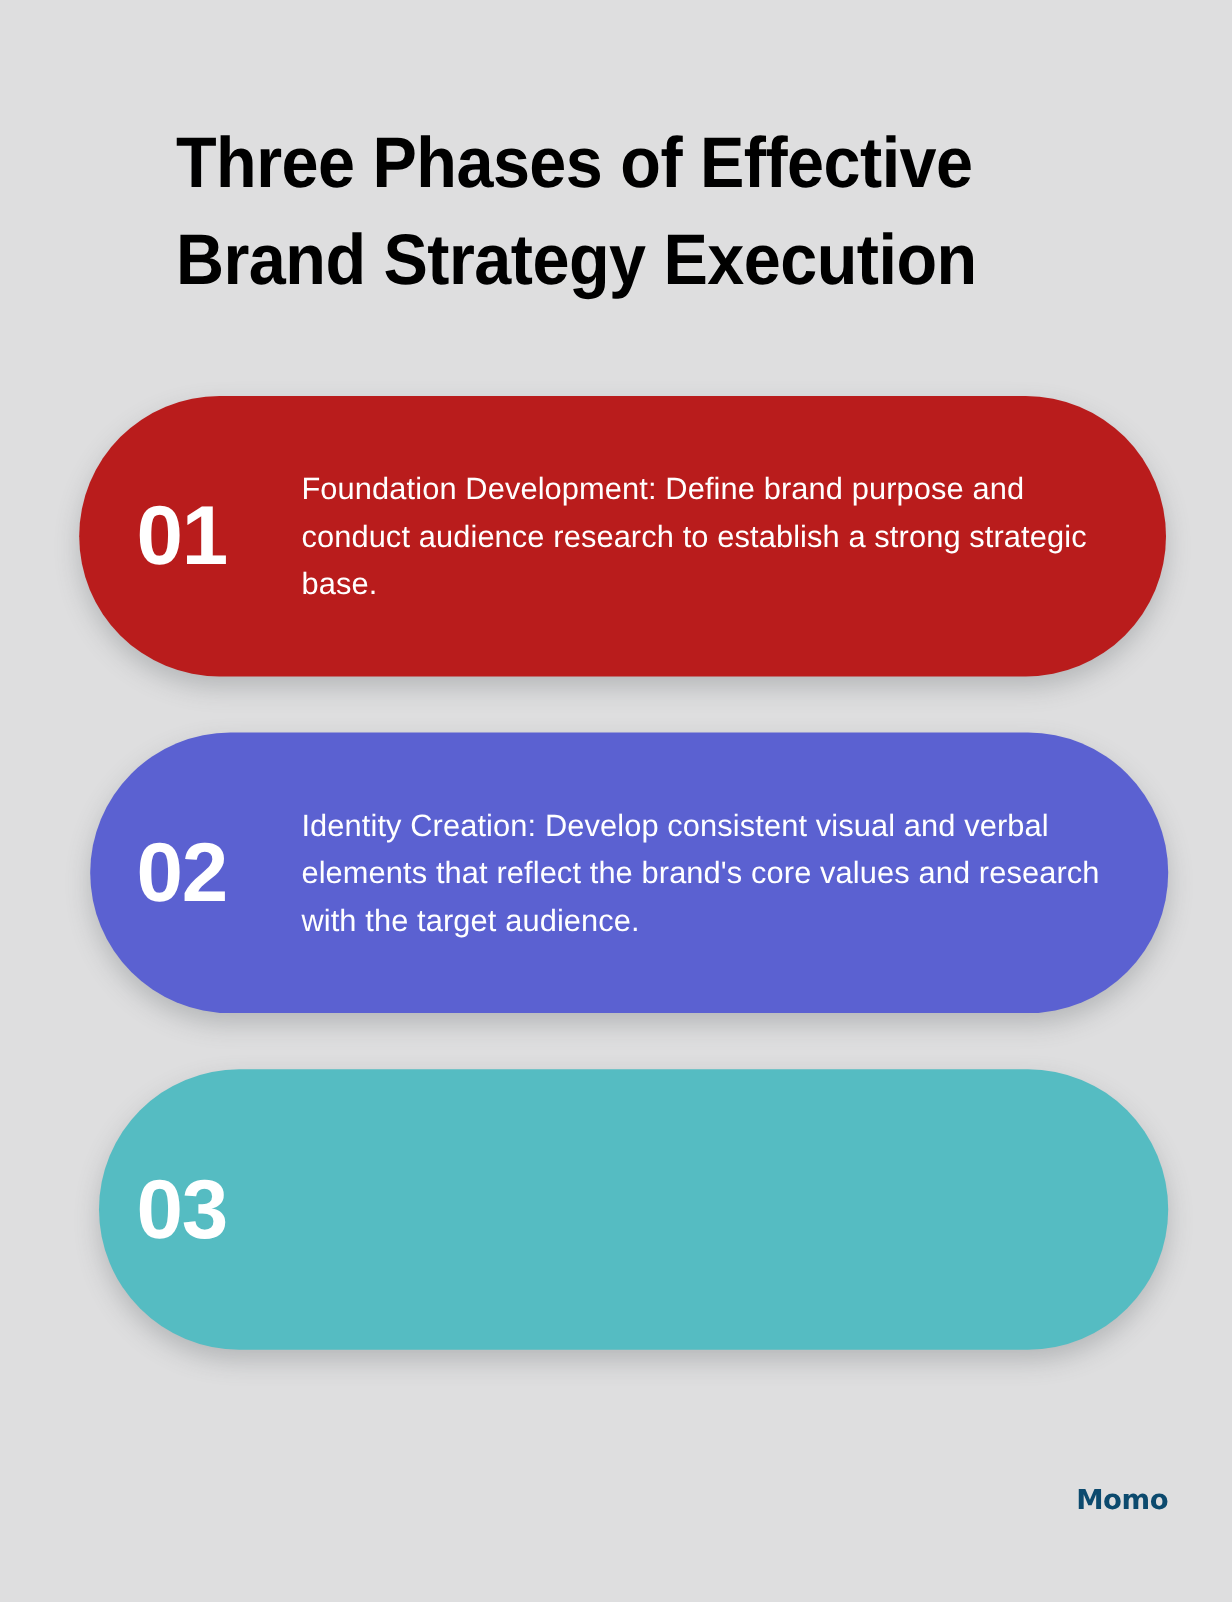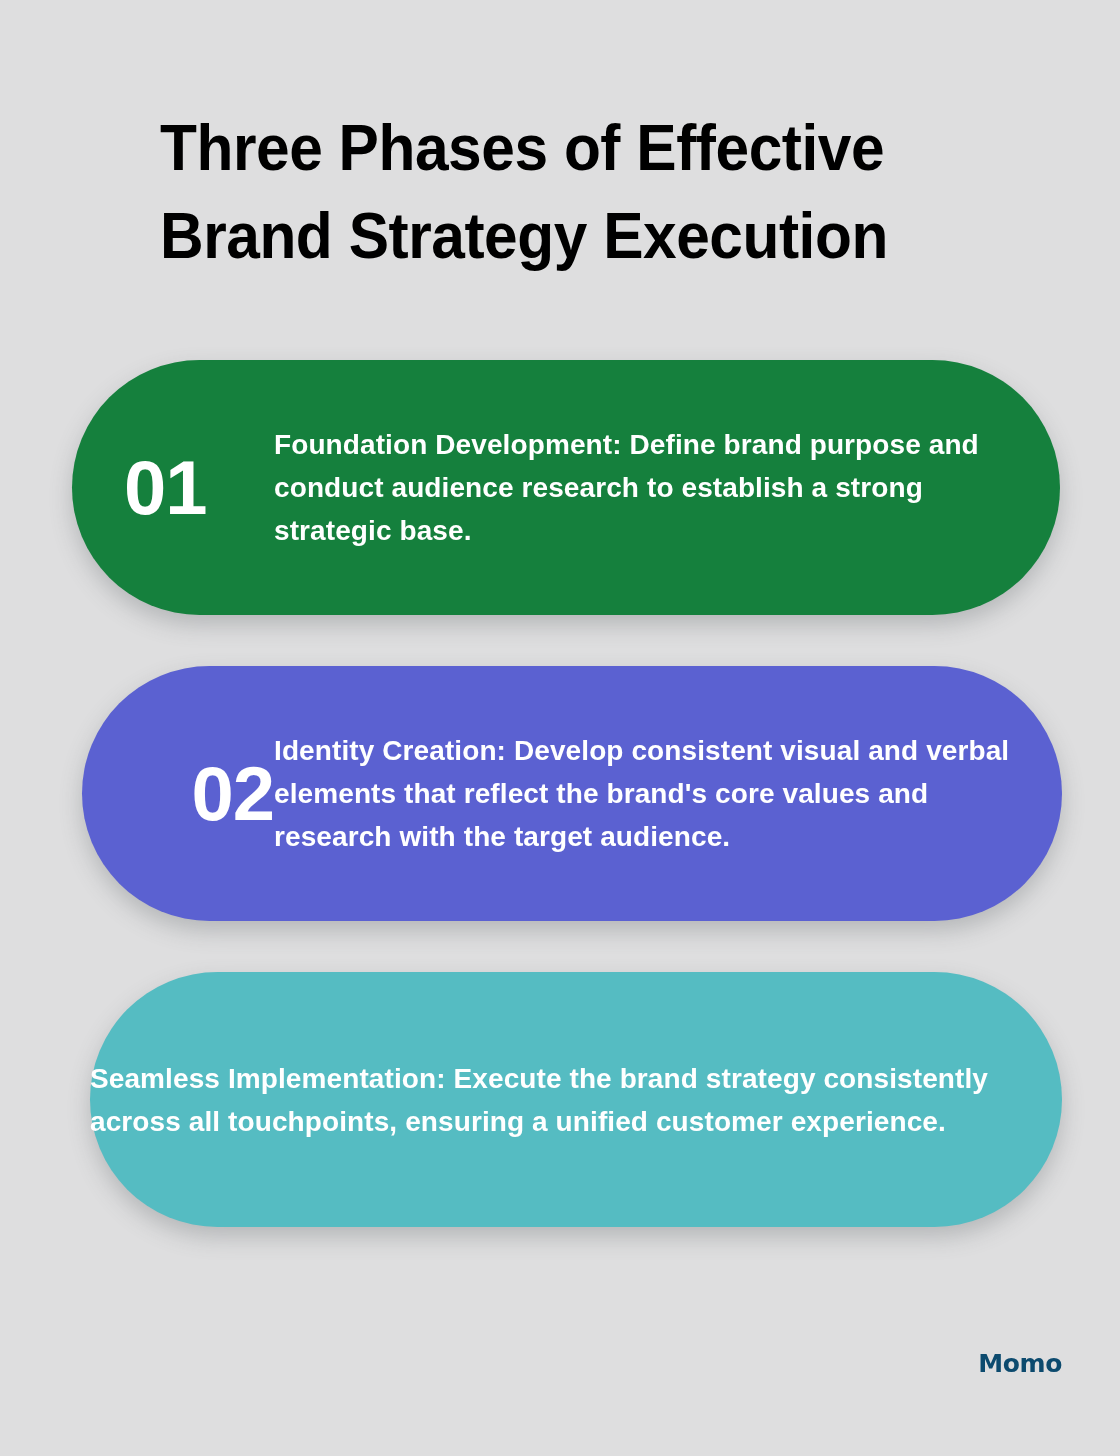--- a/index.html
+++ b/index.html
@@ -57,29 +57,29 @@
     width: 150px;
     margin-left: 52px;
     font-family: "Liberation Sans Narrow", "Liberation Sans", sans-serif;
     font-size: 76px;
     font-weight: 700;
     color: #ffffff;
     line-height: 1;
     letter-spacing: -1px;
     text-align: left;
   }
-  .card-2 .card-number { margin-left: 42px; text-align: right; }
+  .card-2 .card-number { margin-left: 42px; }
   .card-3 .card-number { margin-left: 34px; }
 
   .card-text {
     flex: 1 1 auto;
     padding-right: 30px;
     font-family: "Liberation Sans Narrow", "Liberation Sans", sans-serif;
     font-size: 28px;
-    font-weight: 700;
+    font-weight: 400;
     line-height: 43px;
     color: #ffffff;
     letter-spacing: 0.1px;
   }
 
   
   .footer-logo {
     position: absolute;
     right: 58px;
     bottom: 78px;
@@ -91,29 +91,29 @@
   }
 </style>
 </head>
 <body style="background: rgb(222, 222, 223);">
 
 <div class="page-title">Three Phases of Effective
 Brand Strategy Execution</div>
 
 <div class="cards">
 
-  <div class="card card-1" style="background: #15803d;">
+  <div class="card card-1" style="background: #b91c1c;">
     <div class="card-number">01</div>
     <div class="card-text">Foundation Development: Define brand purpose and conduct audience research to establish a strong strategic base.</div>
   </div>
 
   <div class="card card-2" style="background: rgb(91, 97, 209);">
     <div class="card-number">02</div>
     <div class="card-text">Identity Creation: Develop consistent visual and verbal elements that reflect the brand's core values and research with the target audience.</div>
   </div>
 
   <div class="card card-3" style="background: rgb(85, 188, 194);">
-    <div class="card-text">Seamless Implementation: Execute the brand strategy consistently across all touchpoints, ensuring a unified customer experience.</div>
+    <div class="card-number">03</div>
   </div>
 
 </div>
 
 <div class="footer-logo">Momo</div>
 
 </body></html>

